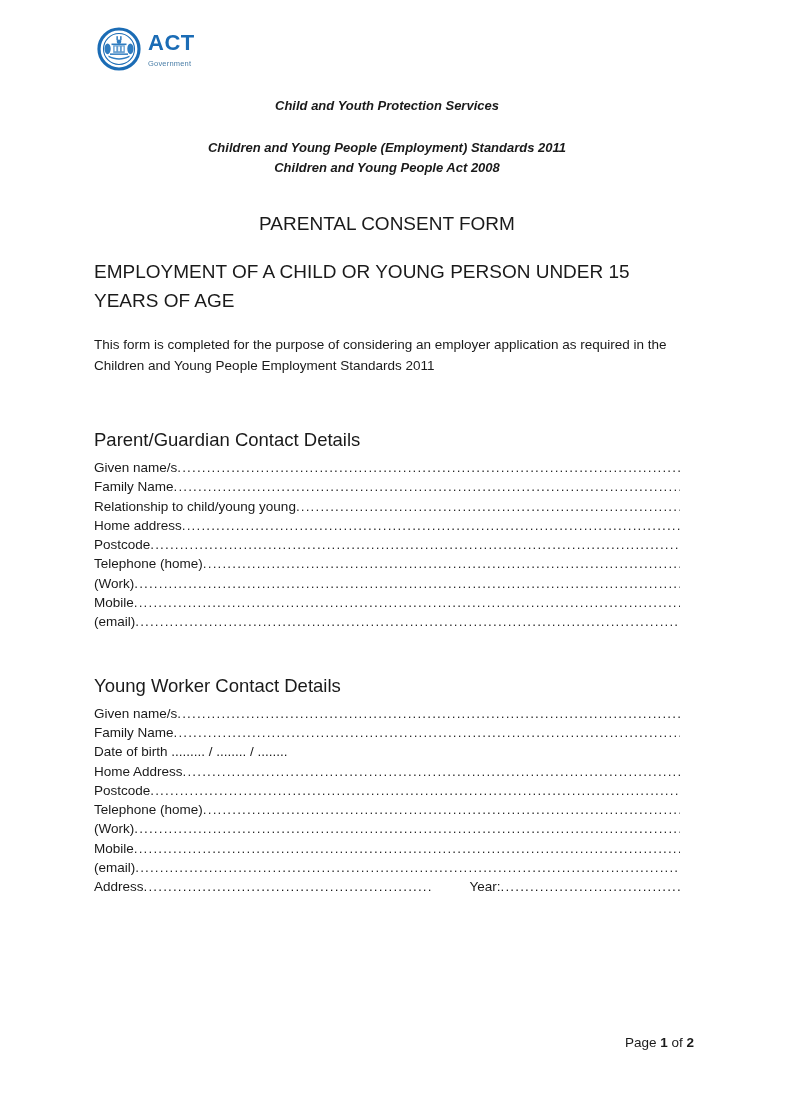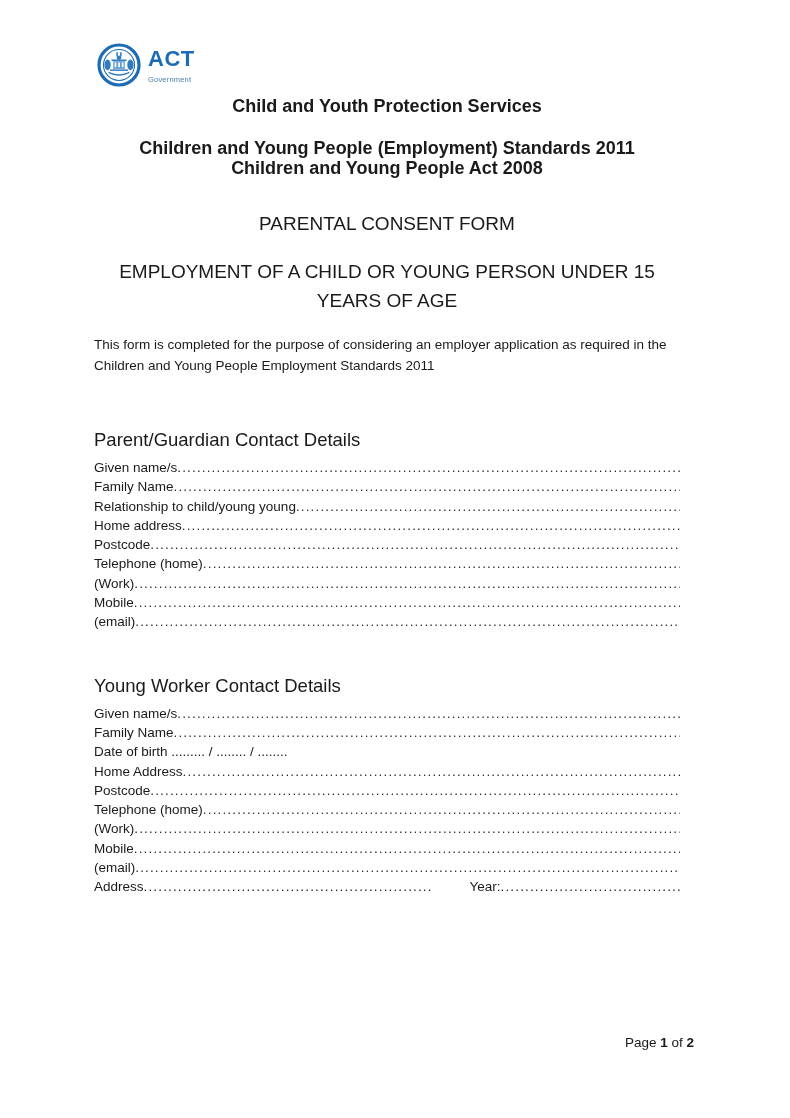--- a/index.html
+++ b/index.html
@@ -19,21 +19,21 @@
   .page {
     position: absolute;
     inset: 0;
     background: #ffffff;
   }
 
   
   .logo {
     position: absolute;
     left: 97px;
-    top: 43px;
+    top: 27px;
     display: flex;
     align-items: center;
     gap: 7px;
   }
   .logo-crest {
     width: 44px;
     height: 44px;
     flex: 0 0 auto;
   }
   .logo-word {
@@ -62,40 +62,41 @@
   .content {
     position: absolute;
     left: 94px;
     top: 0;
     width: 586px;
   }
 
   .hdr-block {
     text-align: center;
     font-weight: bold;
-    font-size: 18px;
+    font-size: 13px;
     line-height: 20px;
+    font-style: italic;
   }
   .hdr-agency {
     margin-top: 96px;
   }
   .hdr-law {
     margin-top: 22px;
   }
   .hdr-law div { white-space: nowrap; }
 
   .title-main {
     text-align: center;
     font-size: 19px;
     line-height: 29px;
     margin-top: 31px;
     font-weight: normal;
   }
   .title-sub {
-    text-align: center;
+    text-align: left;
     font-size: 19px;
     line-height: 29px;
     margin-top: 19px;
     font-weight: normal;
   }
 
   .intro {
     margin-top: 19px;
     font-size: 13.5px;
     line-height: 21px;

